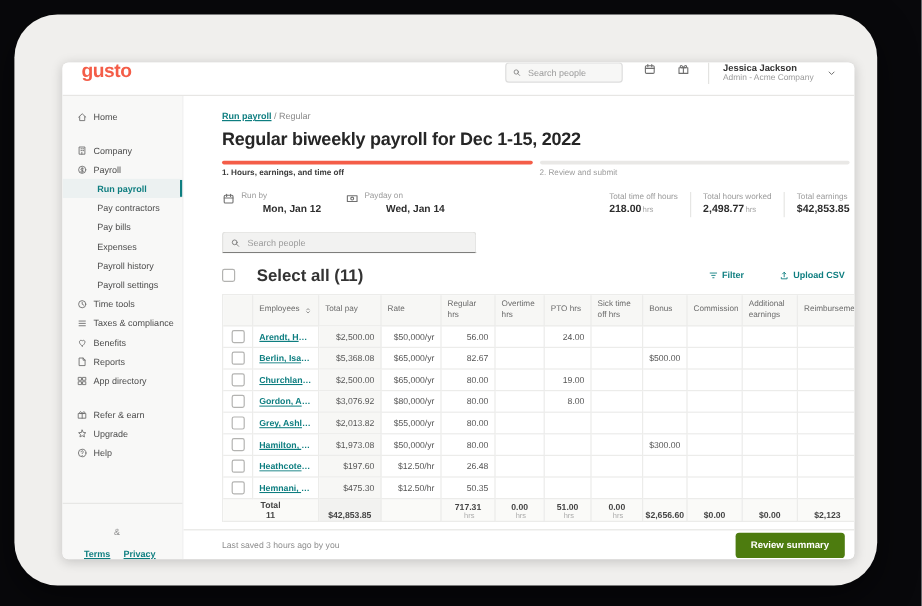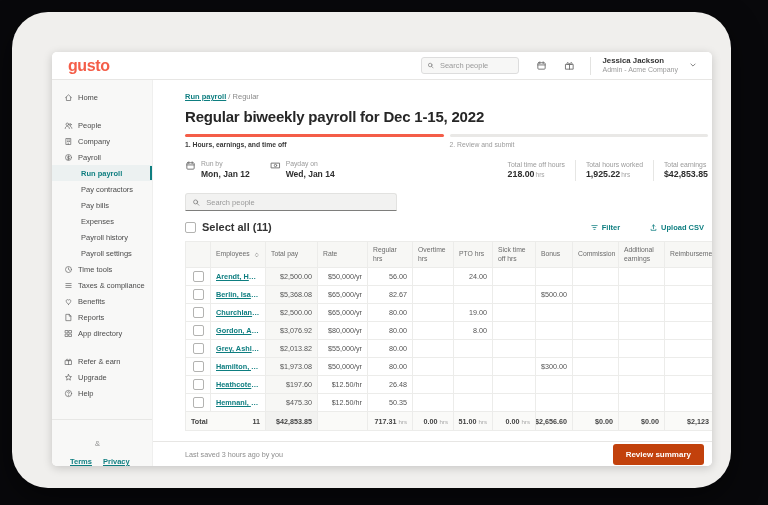--- a/index.html
+++ b/index.html
@@ -14,21 +14,21 @@
     background:#f0efed;border-radius:36px;
     box-shadow:0 10px 30px rgba(0,0,0,.5);
   }
   .app-card{
     position:absolute;left:40px;top:40px;width:660px;height:414px;
     background:#ffffff;border-radius:5px;overflow:hidden;
     box-shadow:0 2px 10px rgba(0,0,0,.18);
     display:flex;flex-direction:column;
   }
   
-  .topbar{height:27px;flex:0 0 27px;display:flex;align-items:center;
+  .topbar{height:27px;flex:0 0 27px;display:flex;align-items:flex-start;
     padding:0 14px 0 16px;border-bottom:1px solid #e7e6e4;background:#fff;}
   .logo{color:#f45d48;font-size:16px;font-weight:700;letter-spacing:-.4px;line-height:1;}
   .topbar .spacer{flex:1;}
   .tb-search{display:flex;align-items:center;gap:4px;width:86px;height:15px;
     background:#f7f7f6;border:1px solid #ddd;border-radius:3px;padding:0 5px;}
   .tb-search input{border:0;background:transparent;outline:none;width:100%;
     font-size:7.5px;color:#555;font-family:"Liberation Sans",sans-serif;}
   .tb-search input::placeholder{color:#9a9a9a;}
   .icn{stroke:#6f6f6f;fill:none;stroke-width:1;stroke-linecap:round;stroke-linejoin:round;}
   .tb-iconbtn{margin-left:17px;display:flex;align-items:center;cursor:pointer;}
@@ -62,38 +62,38 @@
   .steps{display:flex;gap:6px;margin-top:9px;}
   .step{flex:1;cursor:pointer;}
   .step .bar{height:3px;border-radius:2px;background:#e9e8e6;}
   .step.active .bar{background:#f45d48;}
   .step .lbl{font-size:6.8px;color:#9b9b9b;margin-top:4px;}
   .step.active .lbl{color:#3a3a3a;font-weight:700;}
   .meta-row{display:flex;align-items:flex-start;margin-top:12px;}
   .meta-item{display:flex;align-items:flex-start;gap:5px;margin-right:20px;}
   .meta-item .txt{display:flex;flex-direction:column;line-height:1.3;}
   .meta-lbl{font-size:6.8px;color:#9a9a9a;}
-  .meta-val{font-size:8.5px;font-weight:700;color:#2e2e2e;}
+  .meta-val{font-size:8.5px;font-weight:700;color:#2e2e2e;margin-left:18px;}
   .stats{margin-left:auto;display:flex;}
   .stat{padding:0 10px;display:flex;flex-direction:column;line-height:1.35;}
   .stat+.stat{border-left:1px solid #e6e6e4;}
   .stat:last-child{padding-right:0;}
   .stat-lbl{font-size:6.8px;color:#9a9a9a;}
   .stat-val{font-size:8.8px;font-weight:700;color:#2c2c2c;}
   .stat-val .unit{font-size:6.5px;color:#a5a5a5;font-weight:400;margin-left:1px;}
   .tbl-search{margin-top:12px;width:198px;height:16px;display:flex;align-items:center;gap:4px;
     background:#f2f2f1;border:1px solid #e2e2e0;border-bottom:1.5px solid #7e7e7c;
     border-radius:3px 3px 0 0;padding:0 6px;}
   .tbl-search input{border:0;background:transparent;outline:none;width:100%;
     font-size:7.5px;color:#555;font-family:"Liberation Sans",sans-serif;}
   .tbl-search input::placeholder{color:#9a9a9a;}
   .selectall-row{display:flex;align-items:center;margin-top:10px;}
   .cb{display:inline-block;width:9px;height:9px;border:1px solid #b3b3b1;border-radius:2px;
     background:#fff;cursor:pointer;flex:0 0 auto;}
-  .sa-label{font-size:11px;font-weight:700;color:#333;margin-left:6px;}
+  .sa-label{font-size:14px;font-weight:700;color:#333;margin-left:18px;}
   .table-actions{margin-left:auto;display:flex;align-items:center;gap:29px;padding-right:4px;}
   .action-link{display:flex;align-items:center;gap:3px;font-size:7.5px;font-weight:700;
     color:#0e7e80;cursor:pointer;}
   .action-link .icn{stroke:#0e7e80;}
   
   .table{margin-top:8px;border-left:1px solid #ececea;border-top:1px solid #ececea;width:529px;}
   .tr{display:flex;height:18px;}
   .tr.head{height:26px;background:#f7f7f5;}
   .tr.total{height:19px;background:#fafaf8;}
   .tc{box-sizing:border-box;border-right:1px solid #ececea;border-bottom:1px solid #ececea;
@@ -112,28 +112,28 @@
   .w9{width:46px;}
   .w10{width:46px;}
   .w11{width:50px;}
   .wmerge{width:80px;justify-content:space-between;}
   .num{justify-content:flex-end;}
   .shade{background:#f7f7f5;}
   .tr.total .shade{background:#f2f2f0;}
   .emp{color:#0e7e80;font-weight:700;text-decoration:underline;cursor:pointer;
     overflow:hidden;text-overflow:ellipsis;white-space:nowrap;font-size:7.3px;}
   .unit-sm{font-size:6.2px;color:#aaa;margin-left:2px;}
-  .tr.total .tc{color:#444;font-weight:700;}
+  .tr.total .tc{color:#444;font-weight:700;flex-direction:column;}
   .tr.total .unit-sm{font-weight:400;}
   .sort-icn{margin-left:3px;}
   
   .content-footer{flex:0 0 24px;border-top:1px solid #e7e6e4;display:flex;align-items:center;
     padding:0 8px 0 32px;}
   .last-saved{font-size:7.2px;color:#8d8d8d;}
-  .review-btn{margin-left:auto;background:#c2410c;color:#fff;font-size:8px;font-weight:700;
+  .review-btn{margin-left:auto;background:#4d7c0f;color:#fff;font-size:8px;font-weight:700;
     padding:6px 13px;border:0;border-radius:3px;cursor:pointer;
     font-family:"Liberation Sans",sans-serif;}
 </style>
 </head>
 <body>
 
 <svg width="0" height="0" style="position:absolute" aria-hidden="true">
   <defs>
     <symbol id="i-home" viewBox="0 0 12 12">
         <path d="M2 6.2 6 2.4l4 3.8M3.2 5.6V10h5.6V5.6"></path>
@@ -255,26 +255,20 @@
               <div class="sb-item">
                 <svg width="9" height="9" class="icn">
                   <use href="#i-home"></use>
                 </svg>
                 <span>Home</span>
               </div>
             </div>
             <div class="sb-group">
               <div class="sb-item">
                 <svg width="9" height="9" class="icn">
-                  <use href="#i-people"></use>
-                </svg>
-                <span>People</span>
-              </div>
-              <div class="sb-item">
-                <svg width="9" height="9" class="icn">
                   <use href="#i-company"></use>
                 </svg>
                 <span>Company</span>
               </div>
               <div class="sb-item">
                 <svg width="9" height="9" class="icn">
                   <use href="#i-payroll"></use>
                 </svg>
                 <span>Payroll</span>
               </div>
@@ -394,21 +388,21 @@
                 <span class="meta-val">Wed, Jan 14</span>
               </div>
             </div>
             <div class="stats">
               <div class="stat">
                 <span class="stat-lbl">Total time off hours</span>
                 <span class="stat-val"><span>218.00</span><span class="unit">hrs</span></span>
               </div>
               <div class="stat">
                 <span class="stat-lbl">Total hours worked</span>
-                <span class="stat-val"><span>1,925.22</span><span class="unit">hrs</span></span>
+                <span class="stat-val"><span>2,498.77</span><span class="unit">hrs</span></span>
               </div>
               <div class="stat">
                 <span class="stat-lbl">Total earnings</span>
                 <span class="stat-val"><span>$42,853.85</span></span>
               </div>
             </div>
           </div>
 
           <div class="tbl-search">
             <svg class="icn" width="9" height="9">

